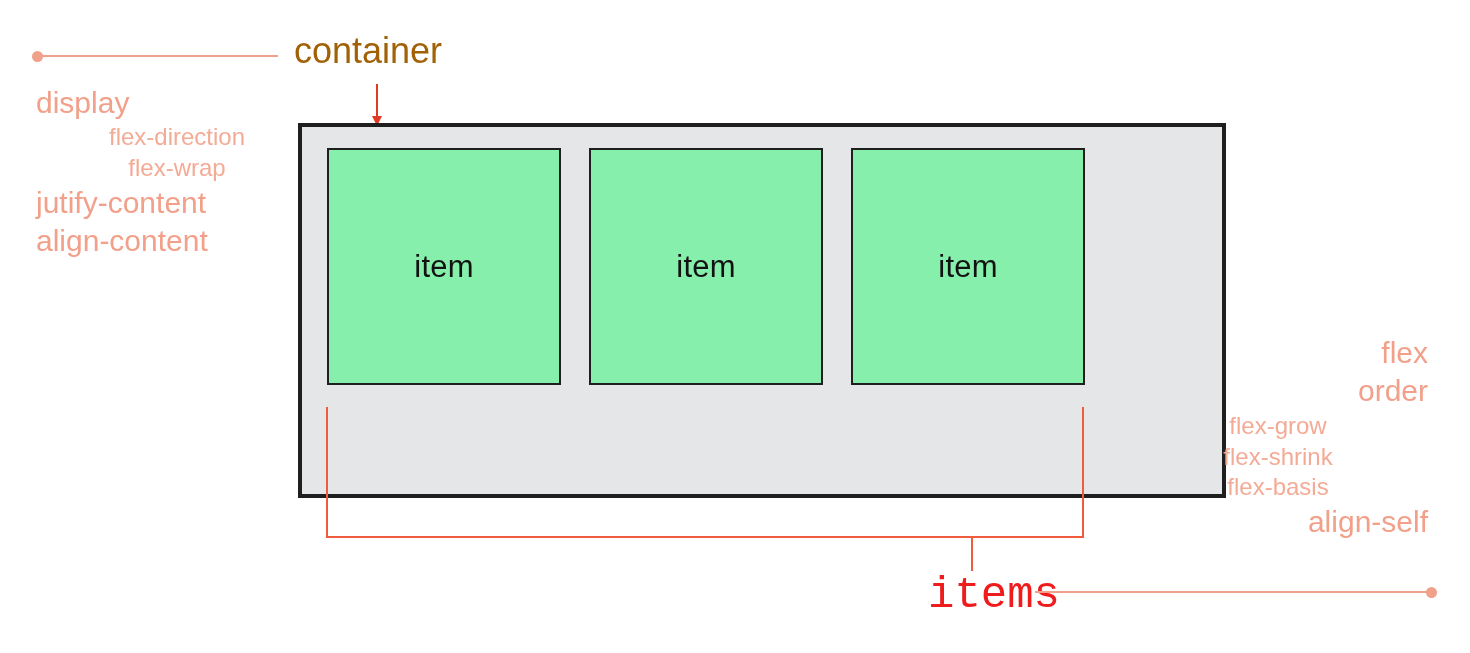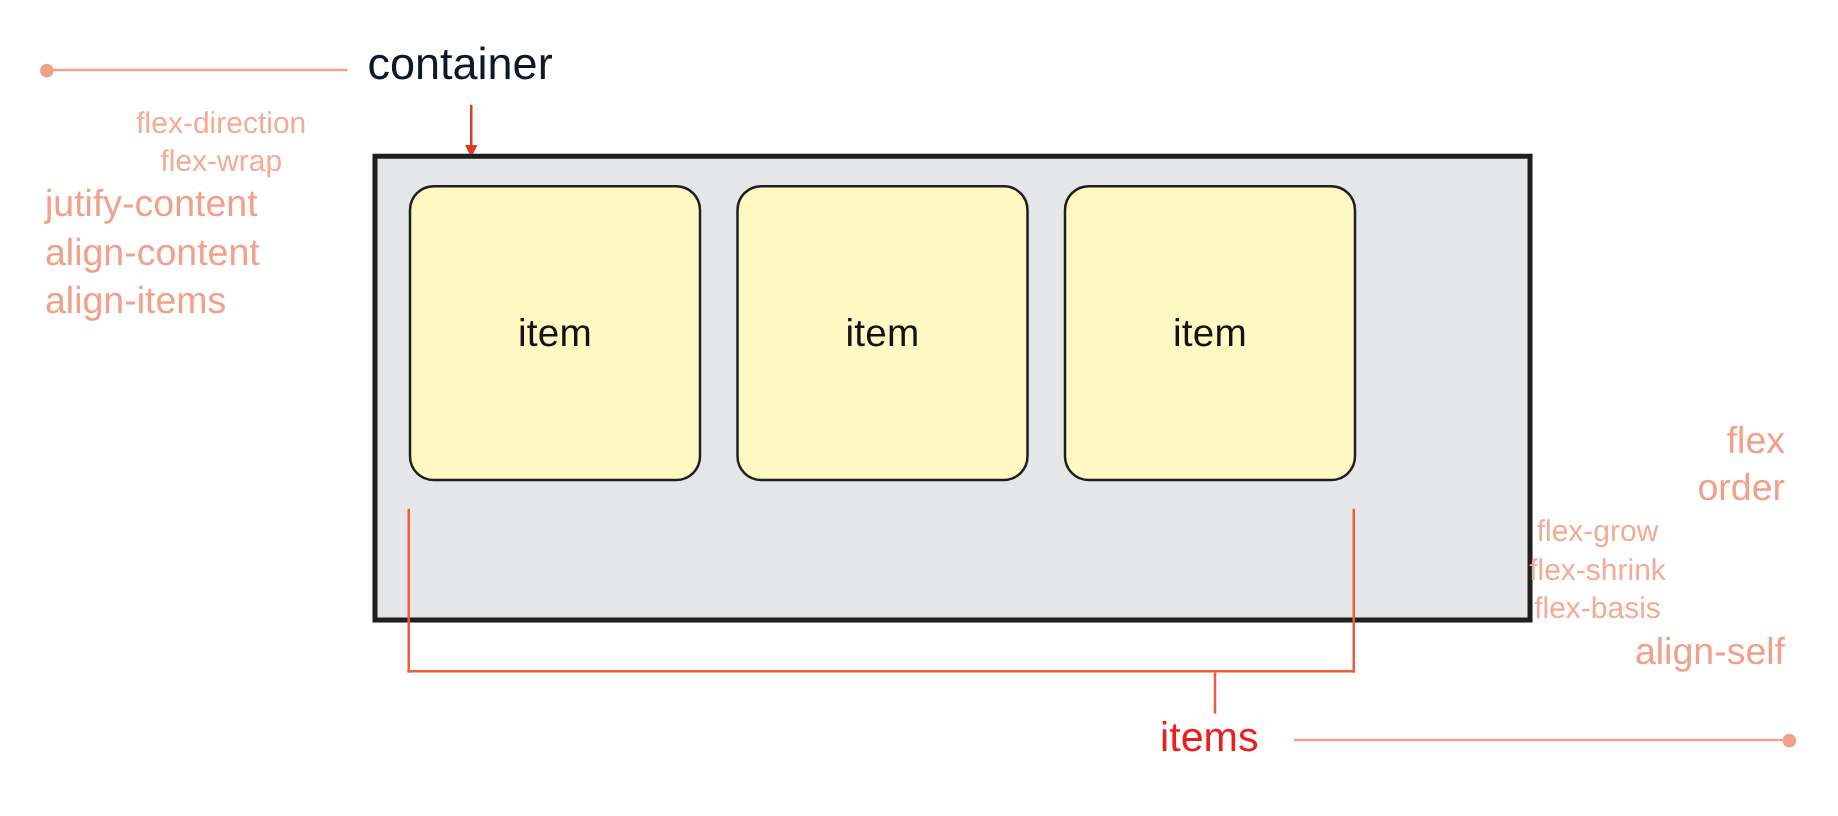--- a/index.html
+++ b/index.html
@@ -34,41 +34,41 @@
     left: 25px;
     top: 21px;
     display: flex;
     flex-direction: row;
     align-items: flex-start;
     gap: 28px;
   }
   .flex-item {
     width: 234px;
     height: 237px;
-    background: #fef9c3;
+    background: #86efac;
     border: 2px solid #1f1f1f;
-    border-radius: 20px;
+    border-radius: 0;
     box-sizing: border-box;
     display: flex;
     align-items: center;
     justify-content: center;
   }
   .flex-item .item-label {
     font-size: 31px;
     color: #121212;
     letter-spacing: .2px;
   }
 
   
   .container-title {
     position: absolute;
     left: 294px;
     top: 33px;
     font-size: 36px;
-    color: #0f172a;
+    color: #a16207;
     white-space: nowrap;
     line-height: 1;
   }
   .container-arrow {
     position: absolute;
     left: 376px;
     top: 84px;
     width: 2px;
     height: 34px;
     background: #e23a22;
@@ -156,24 +156,25 @@
     left: 971px;
     top: 538px;
     width: 2px;
     height: 33px;
     background: #ef5b3c;
   }
   .items-title {
     position: absolute;
     left: 928px;
     top: 573px;
-    font-size: 33px;
+    font-size: 44px;
     color: #ee1c1c;
     white-space: nowrap;
     line-height: 1;
+    font-family: Liberation Mono, monospace;
   }
   .leader-right {
     position: absolute;
     left: 1035px;
     top: 591px;
     width: 396px;
     height: 2px;
     background: #f0a189;
   }
   .leader-right .leader-dot {
@@ -192,25 +193,25 @@
 <div id="stage">
 
   <div class="leader-left">
     <span class="leader-dot"></span>
   </div>
 
   <div class="container-title">container</div>
   <div class="container-arrow"></div>
 
   <div class="props-left">
+    <div class="prop level-0">display</div>
     <div class="prop level-1">flex-direction</div>
     <div class="prop level-1">flex-wrap</div>
     <div class="prop level-0">jutify-content</div>
     <div class="prop level-0">align-content</div>
-    <div class="prop level-0">align-items</div>
   </div>
 
   <div class="flex-container">
     <div class="items-row">
       <div class="flex-item">
         <span class="item-label">item</span>
       </div>
       <div class="flex-item">
         <span class="item-label">item</span>
       </div>

